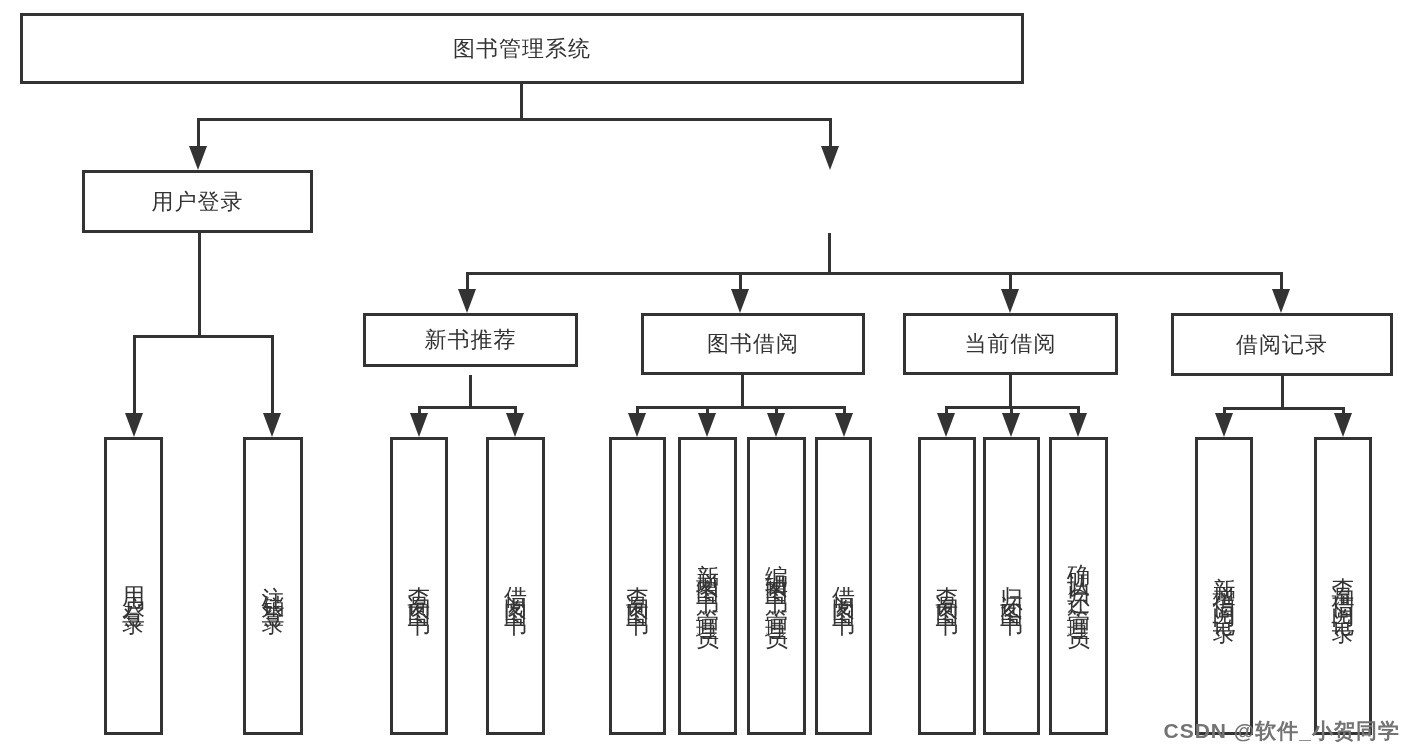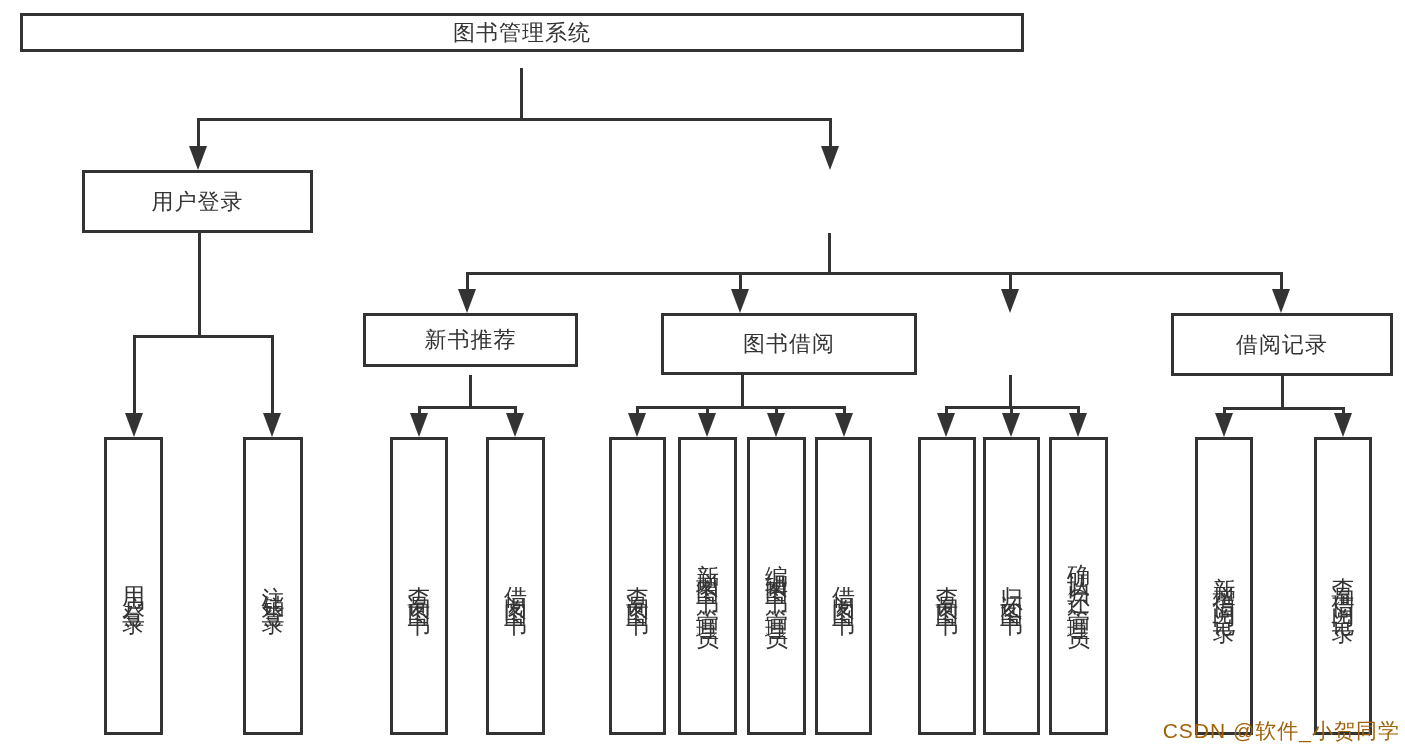--- a/index.html
+++ b/index.html
@@ -81,33 +81,36 @@
       <div class="seg" style="left: 1076.5px; top: 406px; width: 3px; height: 7px;"></div>
       <div class="tri" style="left: 1069px; top: 413px;"></div>
       <div class="seg" style="left: 1280.5px; top: 376px; width: 3px; height: 34px;"></div>
       <div class="seg" style="left: 1222.5px; top: 407px; width: 122px; height: 3px;"></div>
       <div class="seg" style="left: 1222.5px; top: 407px; width: 3px; height: 6px;"></div>
       <div class="tri" style="left: 1215px; top: 413px;"></div>
       <div class="seg" style="left: 1341.5px; top: 407px; width: 3px; height: 6px;"></div>
       <div class="tri" style="left: 1334px; top: 413px;"></div>
     </div>
 
-  <div class="box hbox" style="left:20px;top:13px;width:1004px;height:39px">
+  <div class="box hbox" style="left:20px;top:13px;width:1004px;height:71px">
     <span>图书管理系统</span>
   </div>
 
   <div class="box hbox" style="left:82px;top:170px;width:231px;height:63px">
     <span>用户登录</span>
   </div>
 
   <div class="box hbox" style="left:363px;top:313px;width:215px;height:54px">
     <span>新书推荐</span>
   </div>
-  <div class="box hbox" style="left:661px;top:313px;width:256px;height:62px">
+  <div class="box hbox" style="left:641px;top:313px;width:224px;height:62px">
     <span>图书借阅</span>
+  </div>
+  <div class="box hbox" style="left:903px;top:313px;width:215px;height:62px">
+    <span>当前借阅</span>
   </div>
   <div class="box hbox" style="left:1171px;top:313px;width:222px;height:63px">
     <span>借阅记录</span>
   </div>
 
   <div class="box vbox" style="left:104px;top:437px;width:59px;height:298px">
     <span class="vtext">用户登录</span>
   </div>
   <div class="box vbox" style="left:243px;top:437px;width:60px;height:298px">
     <span class="vtext">注销登录</span>
@@ -143,15 +146,15 @@
     <span class="vtext">确认归还（管理员）</span>
   </div>
 
   <div class="box vbox" style="left:1195px;top:437px;width:58px;height:298px">
     <span class="vtext">新增借阅记录</span>
   </div>
   <div class="box vbox" style="left:1314px;top:437px;width:58px;height:298px">
     <span class="vtext">查询借阅记录</span>
   </div>
 
-  <div class="watermark" style="color: #a16207;">CSDN @软件_小贺同学</div>
+  <div class="watermark" style="color: #737373; font-weight: bold;">CSDN @软件_小贺同学</div>
 
 </div>
 
 </body></html>

